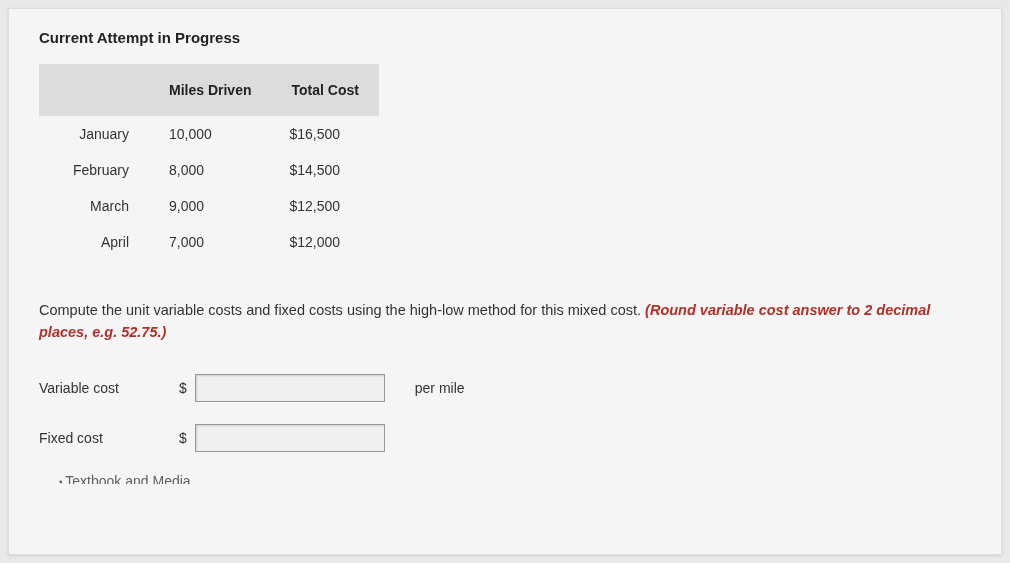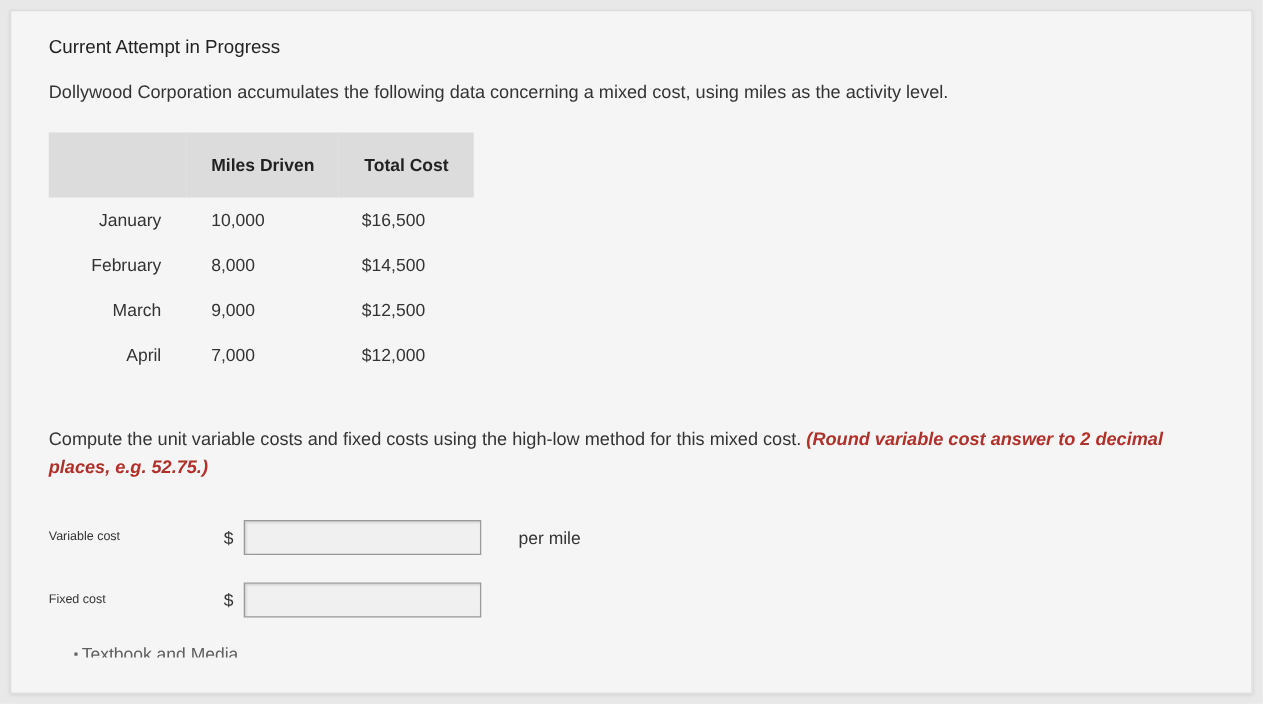--- a/index.html
+++ b/index.html
@@ -17,21 +17,21 @@
     }
     .page {
       background: #f5f5f5;
       margin: 8px;
       padding: 20px 30px;
       min-height: 547px;
       border: 1px solid #ddd;
       box-shadow: 0 1px 3px rgba(0,0,0,0.1);
     }
     .heading {
-      font-weight: 400;
+      font-weight: 700;
       font-size: 15px;
       color: #222;
       margin-bottom: 18px;
     }
     .intro {
       font-size: 14.5px;
       color: #333;
       margin-bottom: 22px;
       line-height: 1.4;
     }
@@ -77,21 +77,21 @@
       color: #b0302a;
       font-style: italic;
       font-weight: 600;
     }
     .answer-row {
       display: flex;
       align-items: center;
       margin-bottom: 22px;
     }
     .answer-label {
-      font-size: 10px;
+      font-size: 14px;
       color: #333;
       width: 140px;
     }
     .currency {
       font-size: 14px;
       color: #333;
       margin-right: 8px;
     }
     .answer-input {
       width: 190px;
@@ -124,21 +124,20 @@
       vertical-align: middle;
     }
   </style>
 </head>
 <body>
 
 <div class="page">
 
   <div class="heading">Current Attempt in Progress</div>
 
-  <div class="intro">Dollywood Corporation accumulates the following data concerning a mixed cost, using miles as the activity level.</div>
 
   <table class="data-table">
     <thead>
       <tr>
         <th class="blank"></th>
         <th>Miles Driven</th>
         <th>Total Cost</th>
       </tr>
     </thead>
     <tbody>

